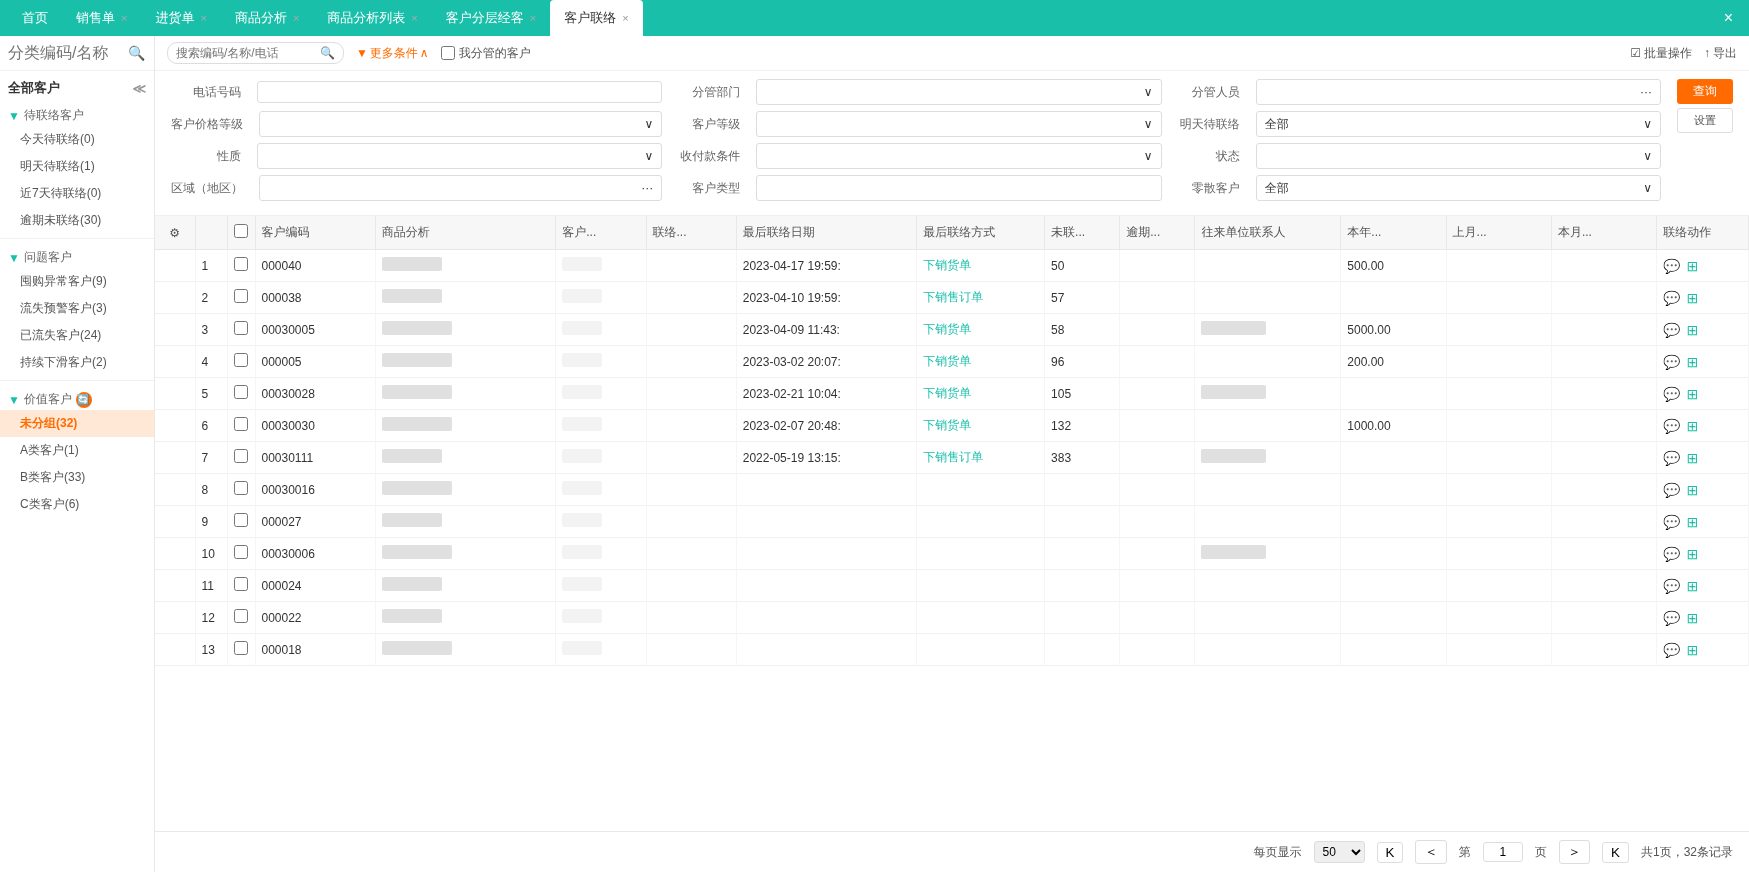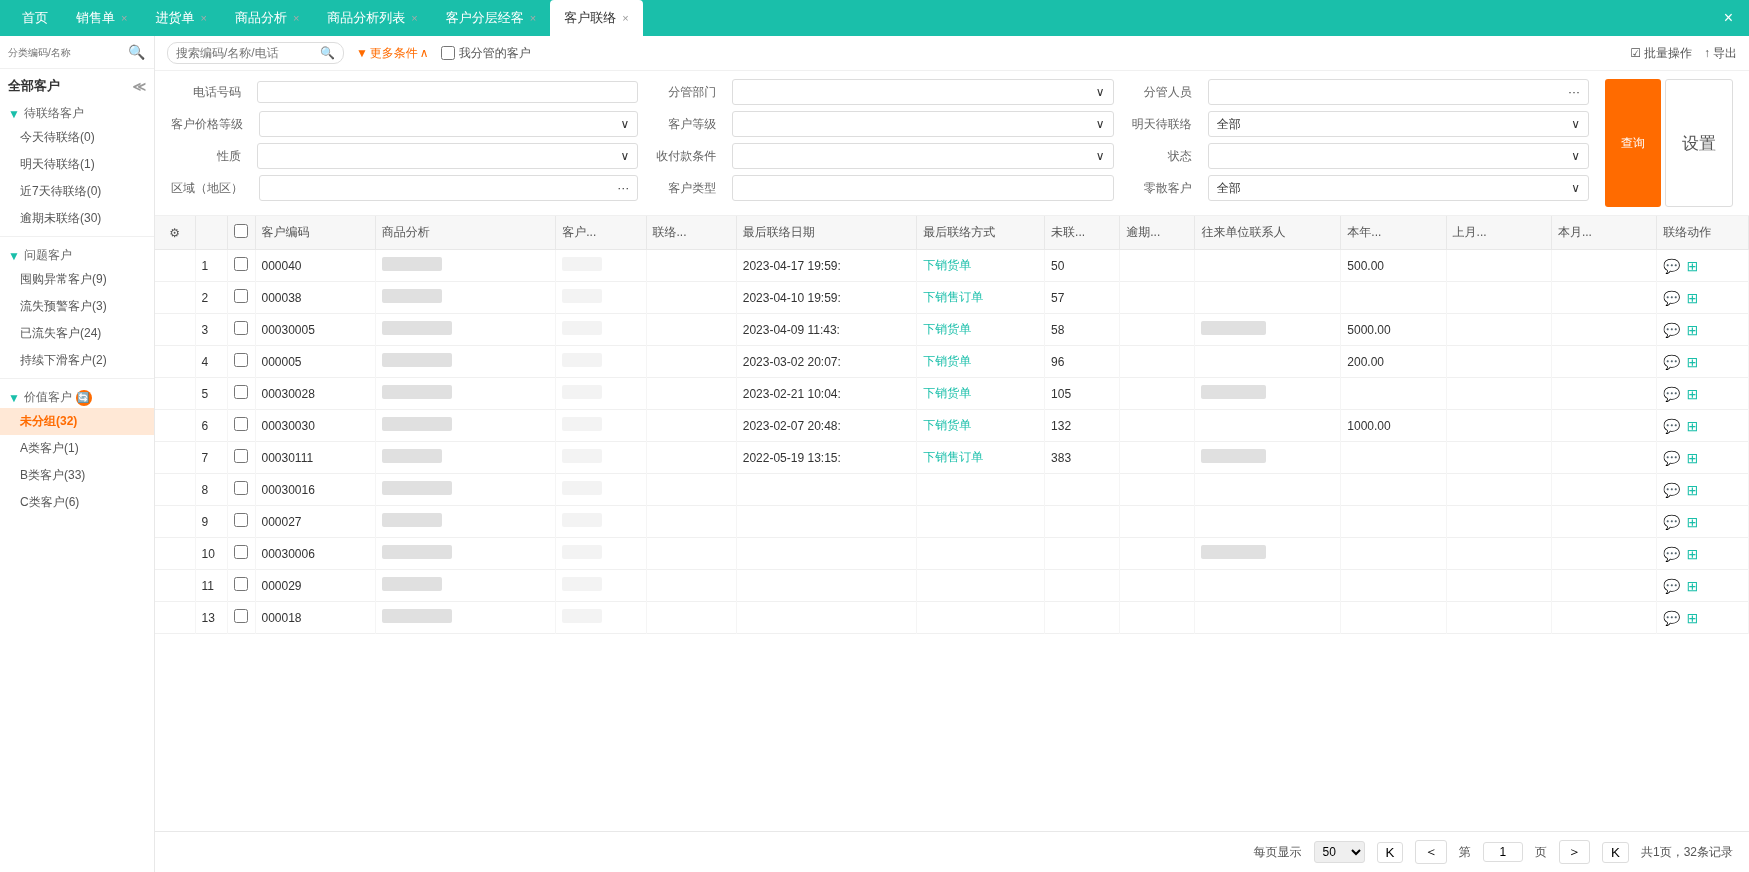--- a/index.html
+++ b/index.html
@@ -62,21 +62,21 @@
     }
     .sidebar-search {
       display: flex;
       align-items: center;
       padding: 8px;
       border-bottom: 1px solid #f0f0f0;
     }
     .sidebar-search input {
       border: none;
       outline: none;
-      font-size: 10px;
+      font-size: 16px;
       width: 100%;
       color: #999;
     }
     .sidebar-search .search-icon { color: #1abfaa; font-size: 14px; }
 
     .sidebar-section-header {
       display: flex;
       align-items: center;
       justify-content: space-between;
       padding: 8px 8px 4px 8px;
@@ -198,41 +198,41 @@
       outline: none;
       color: #333;
       background: #fff;
       display: flex;
       align-items: center;
       justify-content: space-between;
     }
     .filter-field .select-box { cursor: pointer; min-height: 26px; }
     .filter-buttons {
       display: flex;
-      flex-direction: row;
+      flex-direction: column;
       gap: 4px;
       margin-left: 8px;
     }
     .btn-query {
       background: #ff6b00;
       color: #fff;
       border: none;
       border-radius: 3px;
       padding: 4px 16px;
       cursor: pointer;
       font-size: 12px;
     }
     .btn-reset {
       background: #fff;
       color: #555;
       border: 1px solid #ddd;
       border-radius: 3px;
       padding: 4px 16px;
       cursor: pointer;
-      font-size: 17px;
+      font-size: 11px;
     }
 
     
     .table-container {
       flex: 1;
       overflow: auto;
       background: #fff;
     }
     table {
       width: 100%;
@@ -832,21 +832,50 @@
       <div class="action-icons">
         <span class="action-icon">💬</span>
         <span class="action-icon">⊞</span>
       </div>
     </td>
   </tr>
             <tr>
     <td></td>
     <td>11</td>
     <td class="td-checkbox"><input type="checkbox" class="checkbox" style=""></td>
-    <td class="col-code">000029</td>
+    <td class="col-code">000024</td>
+    <td class="col-name">
+      <span style="display:inline-block;width:60px;height:14px;background:#e0e0e0;border-radius:2px;"></span>
+    </td>
+    <td class="col-type"><span style="display:inline-block;width:40px;height:14px;background:#e8e8e8;border-radius:2px;opacity:0.5;"></span></td>
+    <td class="col-contact"></td>
+    <td class="col-date"></td>
+    <td class="col-way">
+      
+    </td>
+    <td class="col-days"></td>
+    <td class="col-overdue"></td>
+    <td class="col-person">
+      
+    </td>
+    <td class="col-year"></td>
+    <td class="col-lastmonth"></td>
+    <td class="col-thismonth"></td>
+    <td class="col-action">
+      <div class="action-icons">
+        <span class="action-icon">💬</span>
+        <span class="action-icon">⊞</span>
+      </div>
+    </td>
+  </tr>
+            <tr>
+    <td></td>
+    <td>12</td>
+    <td class="td-checkbox"><input type="checkbox" class="checkbox" style=""></td>
+    <td class="col-code">000022</td>
     <td class="col-name">
       <span style="display:inline-block;width:60px;height:14px;background:#e0e0e0;border-radius:2px;"></span>
     </td>
     <td class="col-type"><span style="display:inline-block;width:40px;height:14px;background:#e8e8e8;border-radius:2px;opacity:0.5;"></span></td>
     <td class="col-contact"></td>
     <td class="col-date"></td>
     <td class="col-way">
       
     </td>
     <td class="col-days"></td>

